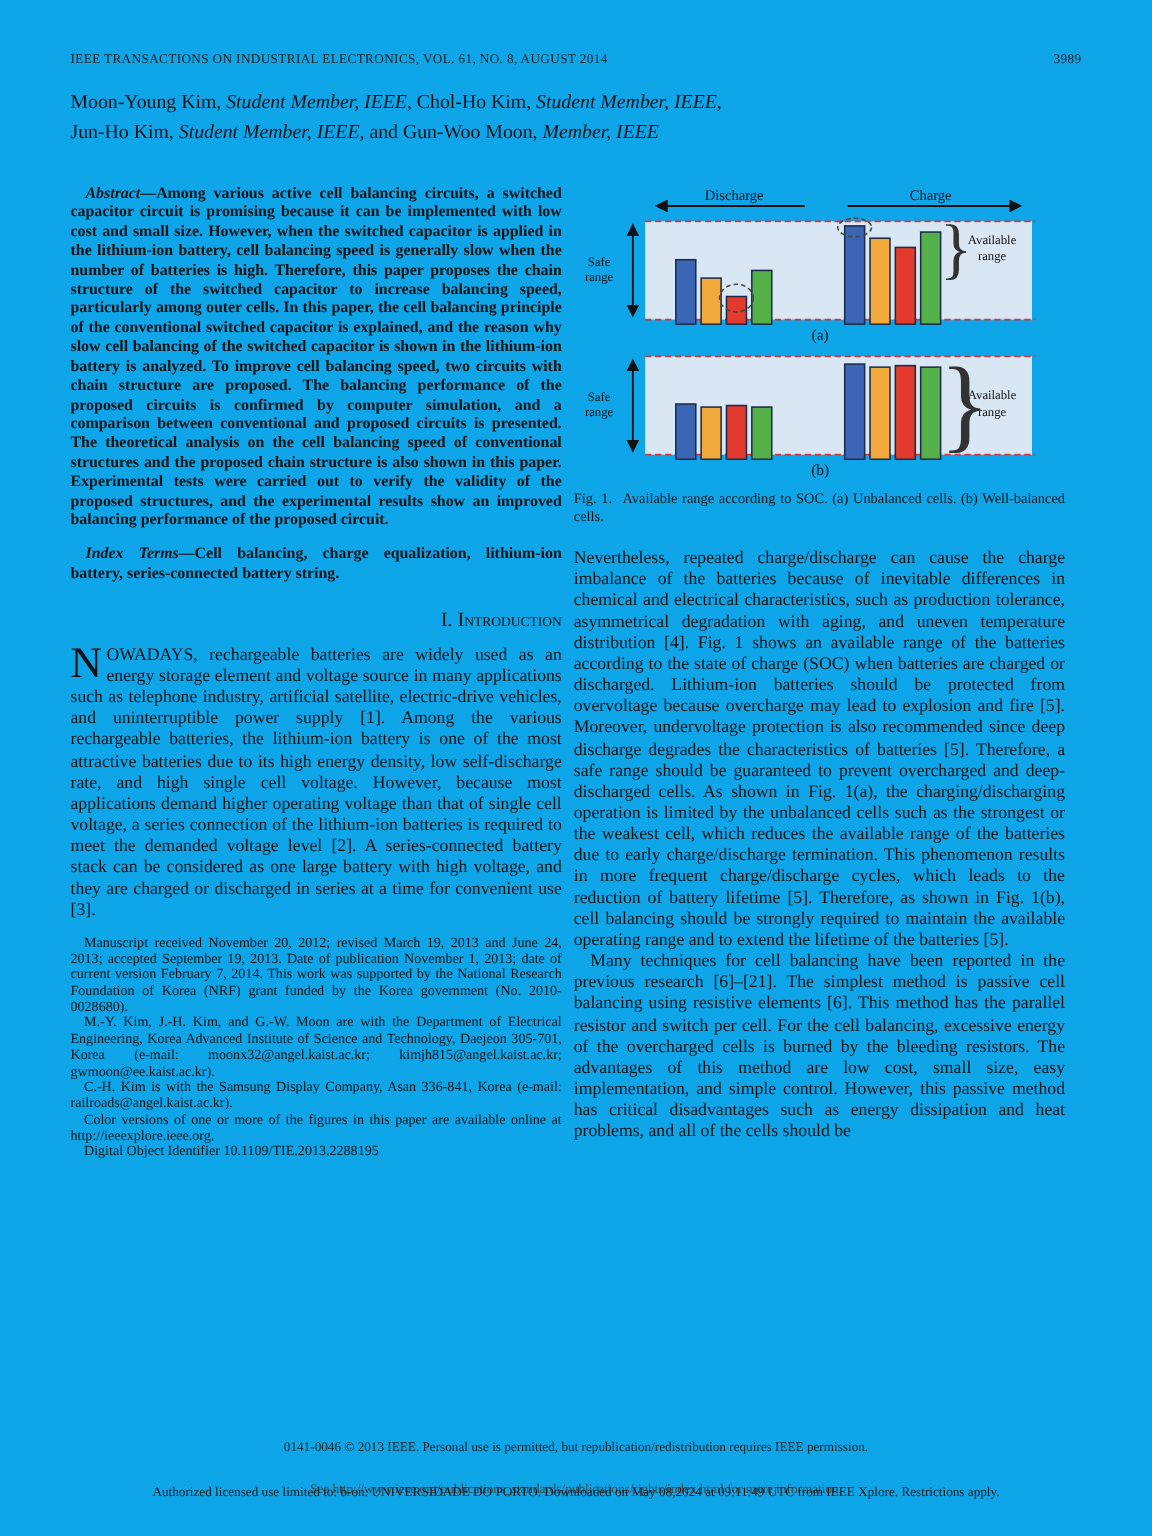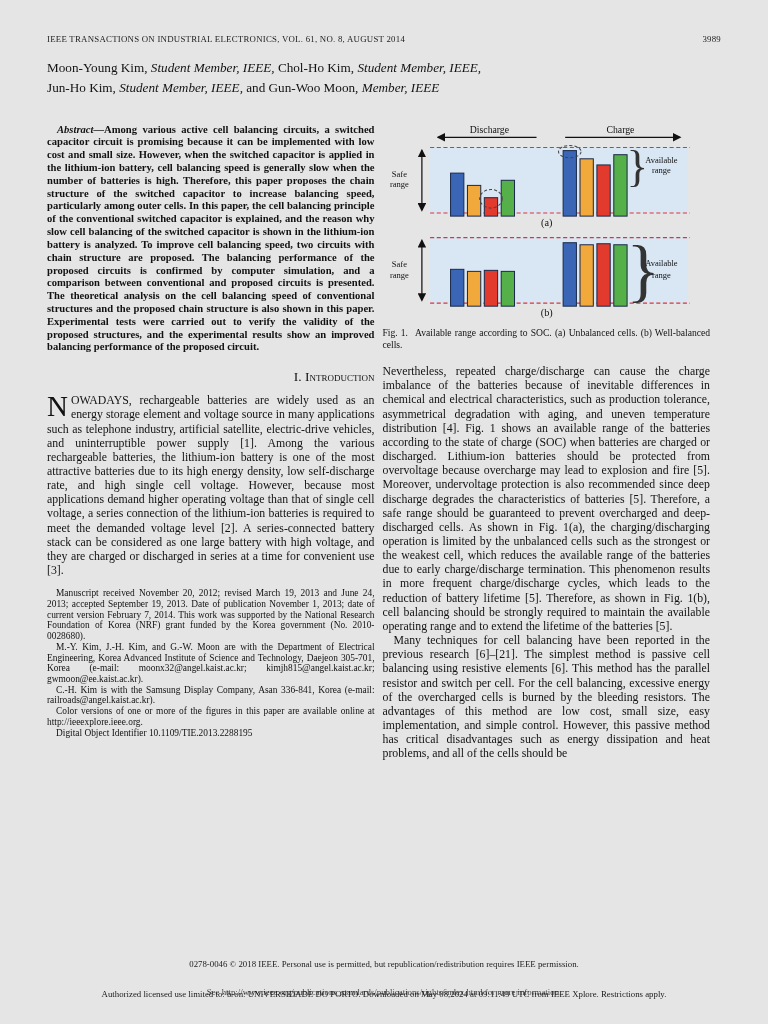--- a/index.html
+++ b/index.html
@@ -1,17 +1,17 @@
 <!DOCTYPE html>
 <html><head>
 <meta charset="utf-8">
 <style>
   html,body{margin:0;padding:0;background:#ffffff;}
   *{box-sizing:border-box;}
-  .page{width:768px;height:1024px;background:#e5e5e5;position:relative;overflow:hidden;
+  .page{width:768px;height:1024px;background:#0ea5e9;position:relative;overflow:hidden;
         font-family:"Liberation Serif",serif;color:#121212;}
   .inner{padding:34px 47px 0 47px;}
   .running-head{display:flex;justify-content:space-between;font-size:8.8px;letter-spacing:.25px;color:#222;}
   .title{font-weight:400;text-align:center;font-size:26.5px;line-height:1.28;margin:24px 0 0;}
   .authors{text-align:left;font-size:13.2px;margin-top:14px;line-height:1.5;}
   .it{font-style:italic;}
   .cols{display:flex;gap:8px;margin-top:26px;}
   .col{width:327.5px;text-align:justify;}
   .abstract{margin:0;font-weight:bold;font-size:10.6px;line-height:1.21;text-indent:10px;}
   .abstract .lead{font-style:italic;}
@@ -59,20 +59,23 @@
     <div class="authors">
       <span>Moon-Young Kim, </span><span class="it">Student Member, IEEE,</span><span> Chol-Ho Kim, </span><span class="it">Student Member, IEEE,</span><br>
       <span>Jun-Ho Kim, </span><span class="it">Student Member, IEEE,</span><span> and Gun-Woo Moon, </span><span class="it">Member, IEEE</span>
     </div>
 
     <div class="cols">
 
       <div class="col">
         <p class="abstract">
           <span class="lead">Abstract—</span><span>Among various active cell balancing circuits, a switched capacitor circuit is promising because it can be implemented with low cost and small size. However, when the switched capacitor is applied in the lithium-ion battery, cell balancing speed is generally slow when the number of batteries is high. Therefore, this paper proposes the chain structure of the switched capacitor to increase balancing speed, particularly among outer cells. In this paper, the cell balancing principle of the conventional switched capacitor is explained, and the reason why slow cell balancing of the switched capacitor is shown in the lithium-ion battery is analyzed. To improve cell balancing speed, two circuits with chain structure are proposed. The balancing performance of the proposed circuits is confirmed by computer simulation, and a comparison between conventional and proposed circuits is presented. The theoretical analysis on the cell balancing speed of conventional structures and the proposed chain structure is also shown in this paper. Experimental tests were carried out to verify the validity of the proposed structures, and the experimental results show an improved balancing performance of the proposed circuit.</span>
+        </p>
+        <p class="abstract index">
+          <span class="lead">Index Terms—</span><span>Cell balancing, charge equalization, lithium-ion battery, series-connected battery string.</span>
         </p>
 
         <h2 class="sec">I. Introduction</h2>
 
         <p class="body dropcap-p">
           <span class="dropcap">N</span><span>OWADAYS, rechargeable batteries are widely used as an energy storage element and voltage source in many applications such as telephone industry, artificial satellite, electric-drive vehicles, and uninterruptible power supply [1]. Among the various rechargeable batteries, the lithium-ion battery is one of the most attractive batteries due to its high energy density, low self-discharge rate, and high single cell voltage. However, because most applications demand higher operating voltage than that of single cell voltage, a series connection of the lithium-ion batteries is required to meet the demanded voltage level [2]. A series-connected battery stack can be considered as one large battery with high voltage, and they are charged or discharged in series at a time for convenient use [3].</span>
         </p>
 
         <div class="footnotes">
           <p>Manuscript received November 20, 2012; revised March 19, 2013 and June 24, 2013; accepted September 19, 2013. Date of publication November 1, 2013; date of current version February 7, 2014. This work was supported by the National Research Foundation of Korea (NRF) grant funded by the Korea government (No. 2010-0028680).</p>
@@ -154,19 +157,19 @@
           </figcaption>
         </figure>
 
         <p class="body noindent rc-p1">Nevertheless, repeated charge/discharge can cause the charge imbalance of the batteries because of inevitable differences in chemical and electrical characteristics, such as production tolerance, asymmetrical degradation with aging, and uneven temperature distribution [4]. Fig. 1 shows an available range of the batteries according to the state of charge (SOC) when batteries are charged or discharged. Lithium-ion batteries should be protected from overvoltage because overcharge may lead to explosion and fire [5]. Moreover, undervoltage protection is also recommended since deep discharge degrades the characteristics of batteries [5]. Therefore, a safe range should be guaranteed to prevent overcharged and deep-discharged cells. As shown in Fig. 1(a), the charging/discharging operation is limited by the unbalanced cells such as the strongest or the weakest cell, which reduces the available range of the batteries due to early charge/discharge termination. This phenomenon results in more frequent charge/discharge cycles, which leads to the reduction of battery lifetime [5]. Therefore, as shown in Fig. 1(b), cell balancing should be strongly required to maintain the available operating range and to extend the lifetime of the batteries [5].</p>
         <p class="body">Many techniques for cell balancing have been reported in the previous research [6]–[21]. The simplest method is passive cell balancing using resistive elements [6]. This method has the parallel resistor and switch per cell. For the cell balancing, excessive energy of the overcharged cells is burned by the bleeding resistors. The advantages of this method are low cost, small size, easy implementation, and simple control. However, this passive method has critical disadvantages such as energy dissipation and heat problems, and all of the cells should be</p>
       </div>
     </div>
   </div>
 
   <footer class="footer">
-    <div>0278-0046 © 2018 IEEE. Personal use is permitted, but republication/redistribution requires IEEE permission.</div>
+    <div>0141-0046 © 2013 IEEE. Personal use is permitted, but republication/redistribution requires IEEE permission.</div>
     <div class="fl2wrap">
       <span class="fl2">See http://www.ieee.org/publications_standards/publications/rights/index.html for more information.</span>
       <span class="fl3">Authorized licensed use limited to: b-on: UNIVERSIDADE DO PORTO. Downloaded on May 08,2024 at 09:11:49 UTC from IEEE Xplore.  Restrictions apply.</span>
     </div>
   </footer>
 </div>
 
 </body></html>

